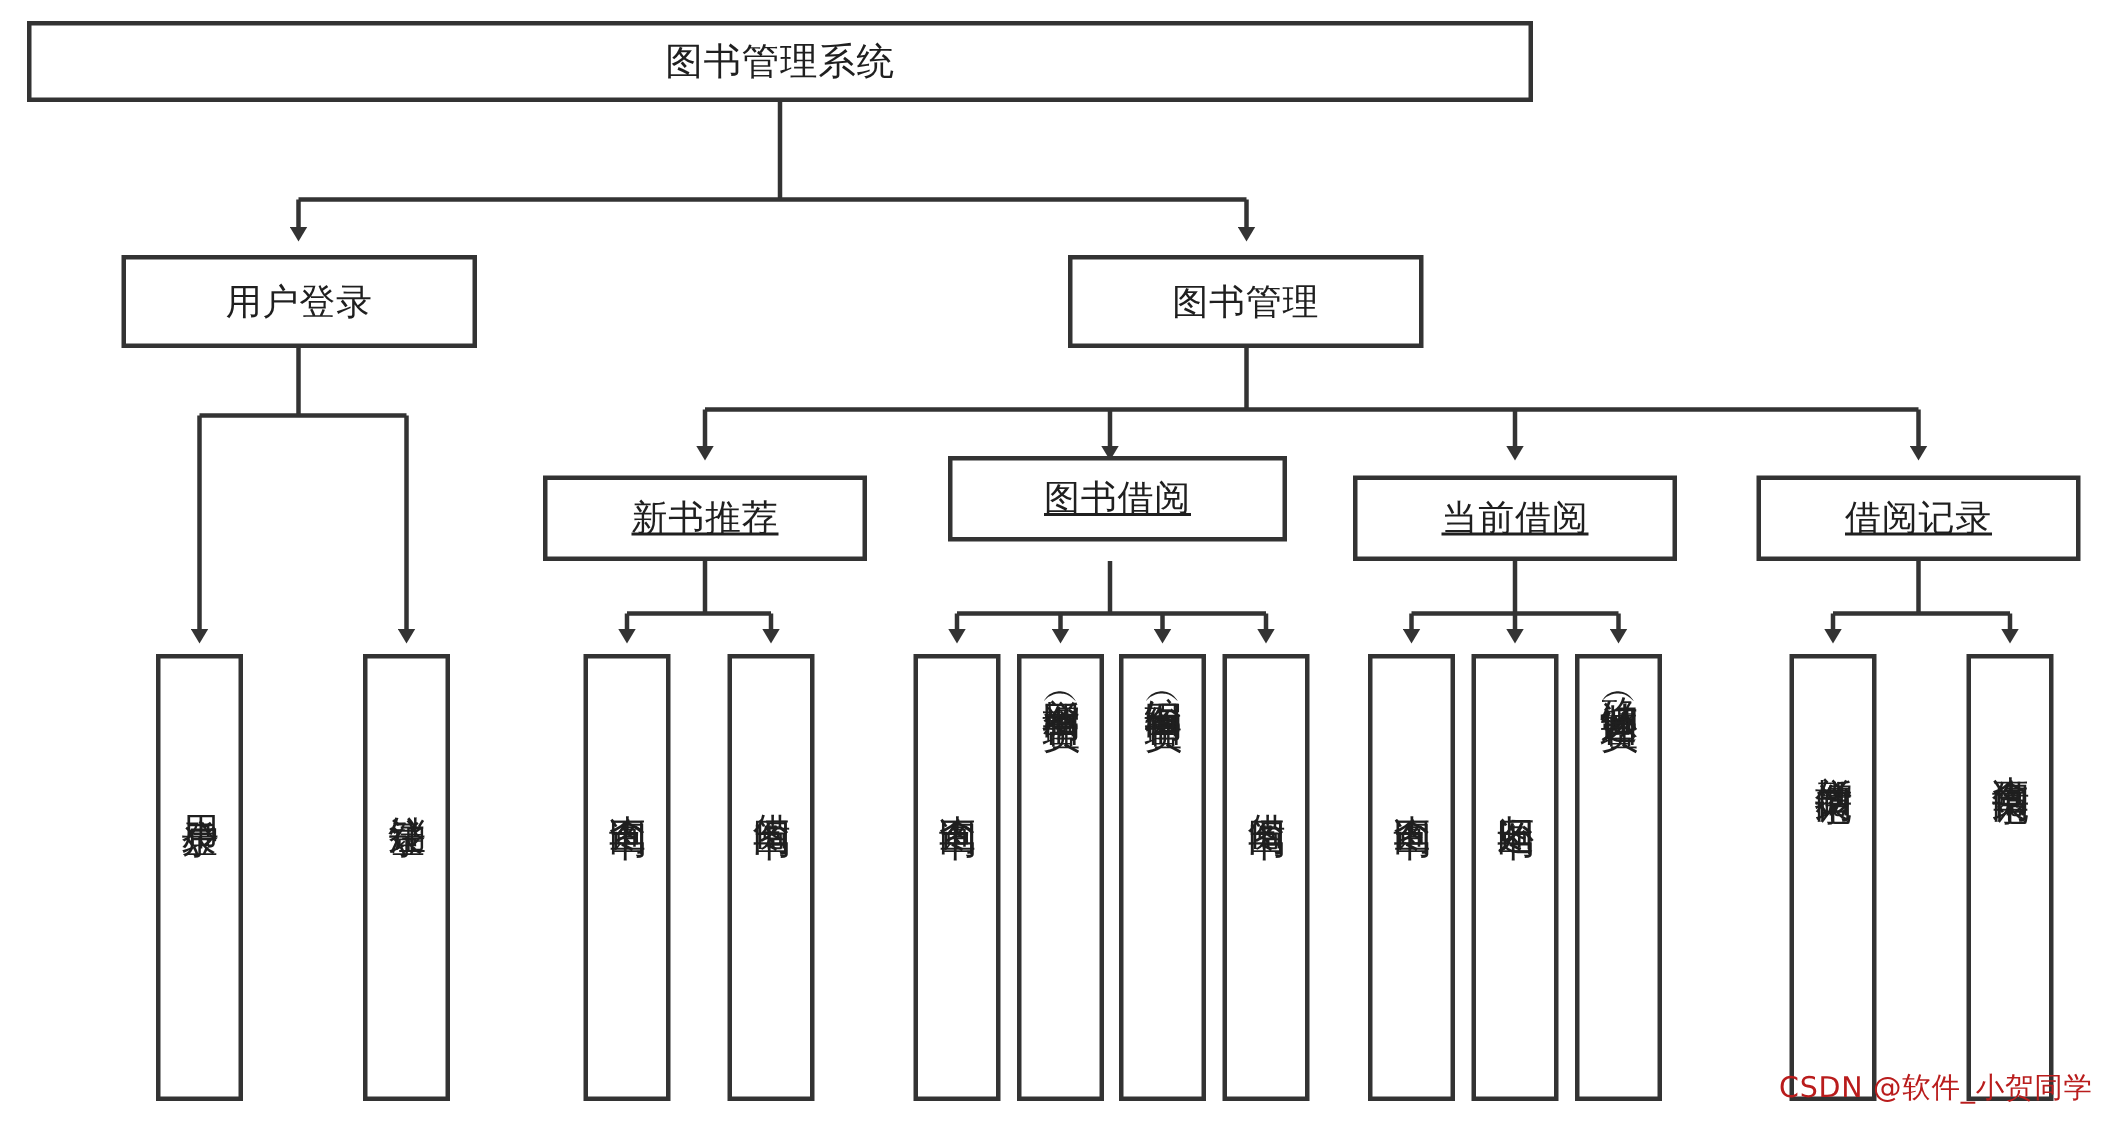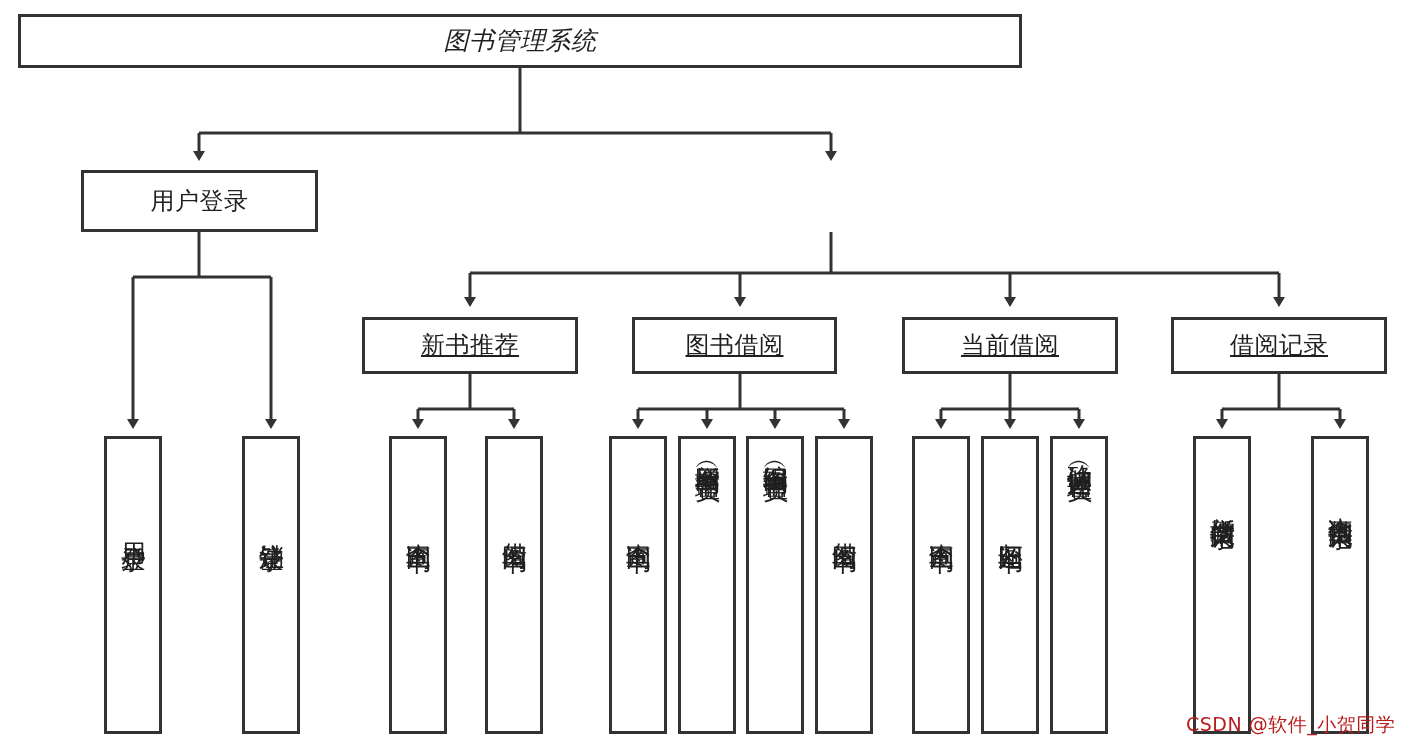--- a/index.html
+++ b/index.html
@@ -120,32 +120,35 @@
       <path d="M1010,409 L1010,420" marker-end="url(#arrow)"></path>
       <path d="M1079,409 L1079,420" marker-end="url(#arrow)"></path>
 
       <path d="M1279,374 L1279,409"></path>
       <path d="M1222,409 L1340,409"></path>
       <path d="M1222,409 L1222,420" marker-end="url(#arrow)"></path>
       <path d="M1340,409 L1340,420" marker-end="url(#arrow)"></path>
     </g>
   </svg>
 
-  <div class="node root" style="left:18px; top:14px; width:1004px; height:54px;font-style:italic;">
+  <div class="node root" style="left:18px; top:14px; width:1004px; height:54px;">
     <span class="label">图书管理系统</span>
   </div>
 
   <div class="node lvl2" style="left:81px; top:170px; width:237px; height:62px;">
     <span class="label">用户登录</span>
   </div>
+  <div class="node lvl2" style="left:712px; top:170px; width:237px; height:62px;">
+    <span class="label">图书管理</span>
+  </div>
 
   <div class="node lvl3" style="left:362px; top:317px; width:216px; height:57px;">
     <span class="label">新书推荐</span>
   </div>
-  <div class="node lvl3" style="left:632px; top:317px; width:205px; height:57px;">
+  <div class="node lvl3" style="left:632px; top:304px; width:226px; height:57px;">
     <span class="label">图书借阅</span>
   </div>
   <div class="node lvl3" style="left:1171px; top:317px; width:216px; height:57px;">
     <span class="label">借阅记录</span>
   </div>
   <div class="node lvl3" style="left:902px; top:317px; width:216px; height:57px;">
     <span class="label">当前借阅</span>
   </div>
 
   <div class="node leaf mid" style="left:104px; top:436px; width:58px; height:298px;">

